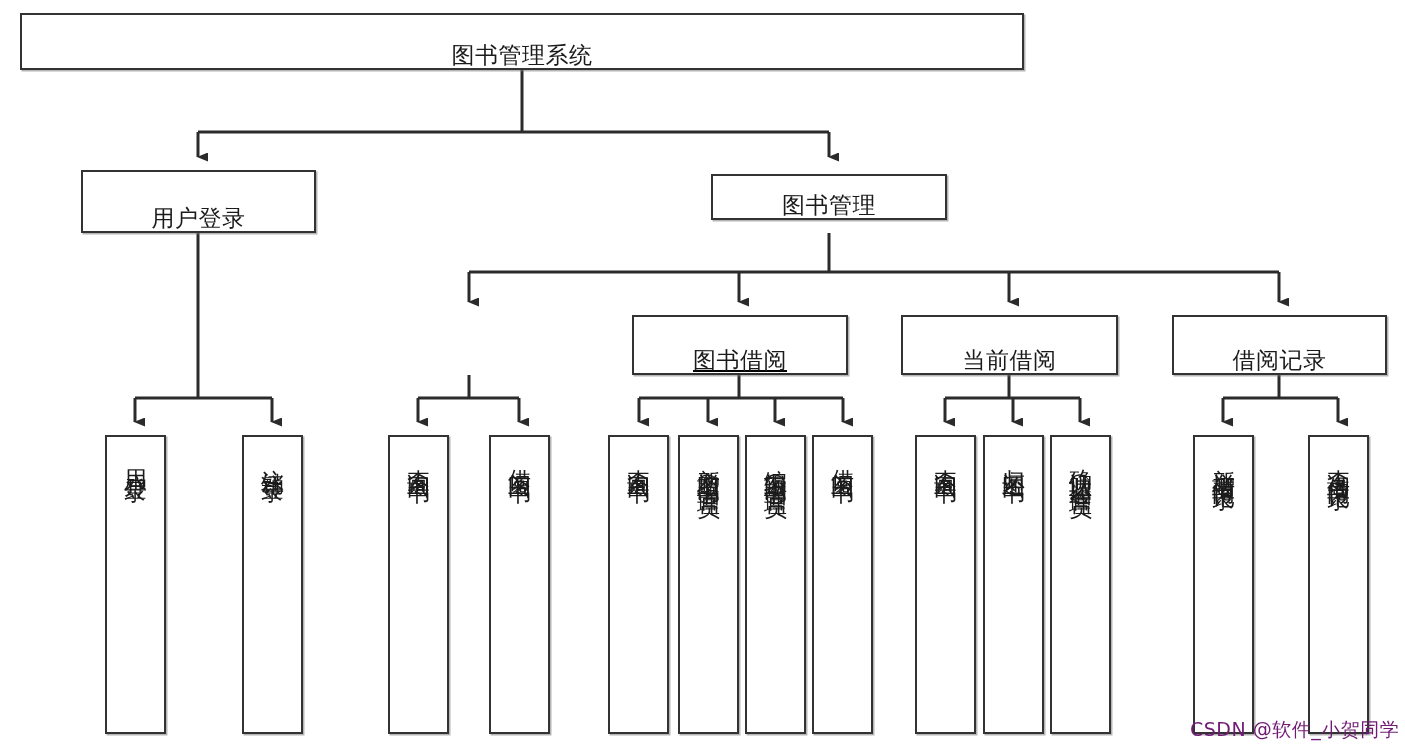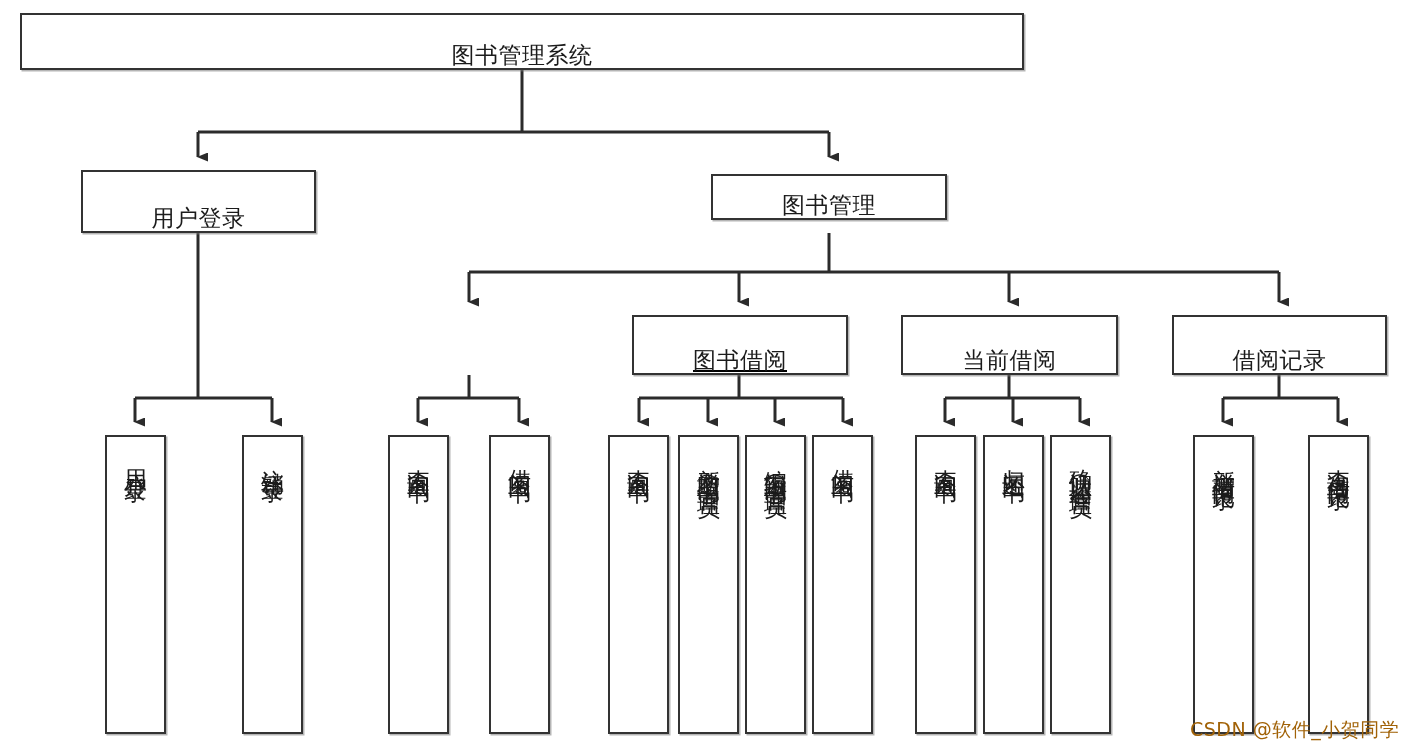--- a/index.html
+++ b/index.html
@@ -54,21 +54,21 @@
     white-space: nowrap;
   }
   .leaf-box {
     align-items: flex-start;
     justify-content: center;
     padding-top: 14px;
   }
   .watermark {
     position: absolute;
     font-size: 19px;
-    color: #a16207;
+    color: #701a75;
     white-space: nowrap;
     letter-spacing: 0.5px;
   }
 </style>
 </head>
 <body>
 
 <div id="diagram-root">
 
   <svg id="diagram-svg" viewBox="0 0 1405 747" xmlns="http://www.w3.org/2000/svg">

